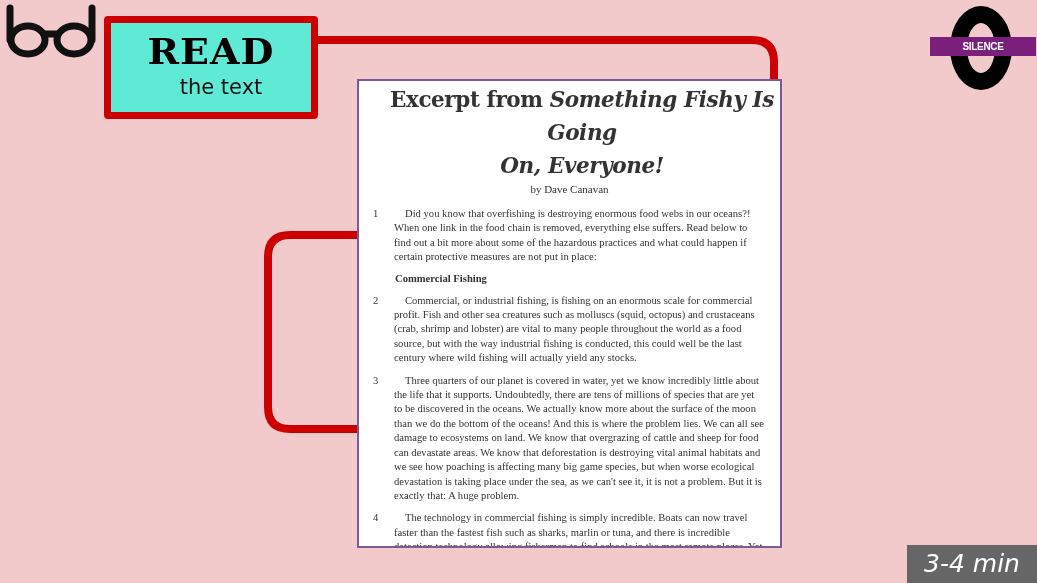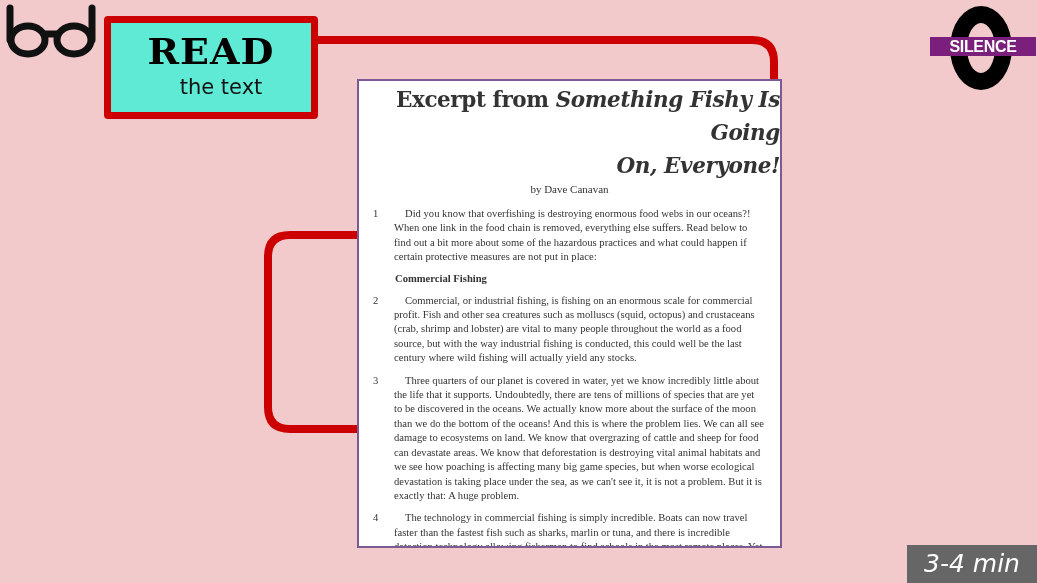--- a/index.html
+++ b/index.html
@@ -50,21 +50,21 @@
     position: absolute; left: 22px; top: 0; width: 62px; height: 84px;
     border: 17px solid #000;
     border-radius: 50% / 50%;
   }
   .silence-bar {
     position: absolute; left: 2px; top: 31px; width: 106px; height: 19px;
     background: #7b1f7c;
     color: #fff;
     font-family: "Liberation Sans", sans-serif;
     font-weight: bold;
-    font-size: 16px;
+    font-size: 10px;
     line-height: 19px;
     text-align: center;
     letter-spacing: -0.3px;
   }
   .timer {
     position: absolute; left: 907px; top: 545px; width: 130px; height: 38px;
     background: #666666;
     color: #ffffff;
     font-family: "DejaVu Sans", sans-serif;
     font-size: 25px;
@@ -74,21 +74,21 @@
   }
   .doc {
     position: absolute; left: 357px; top: 79px; width: 425px; height: 469px;
     background: #ffffff;
     border: 2px solid #7d5a96;
     font-family: "Liberation Serif", serif;
     color: #333;
     overflow: hidden;
   }
   .doc-title {
-    text-align: right;
+    text-align: center;
     font-family: "DejaVu Serif", serif;
     font-weight: bold;
     font-size: 21.5px;
     line-height: 33px;
     color: #333;
     margin-top: 2px;
     letter-spacing: -0.4px;
     margin-left: 25px;
   }
   .doc-title em { font-style: italic; }

